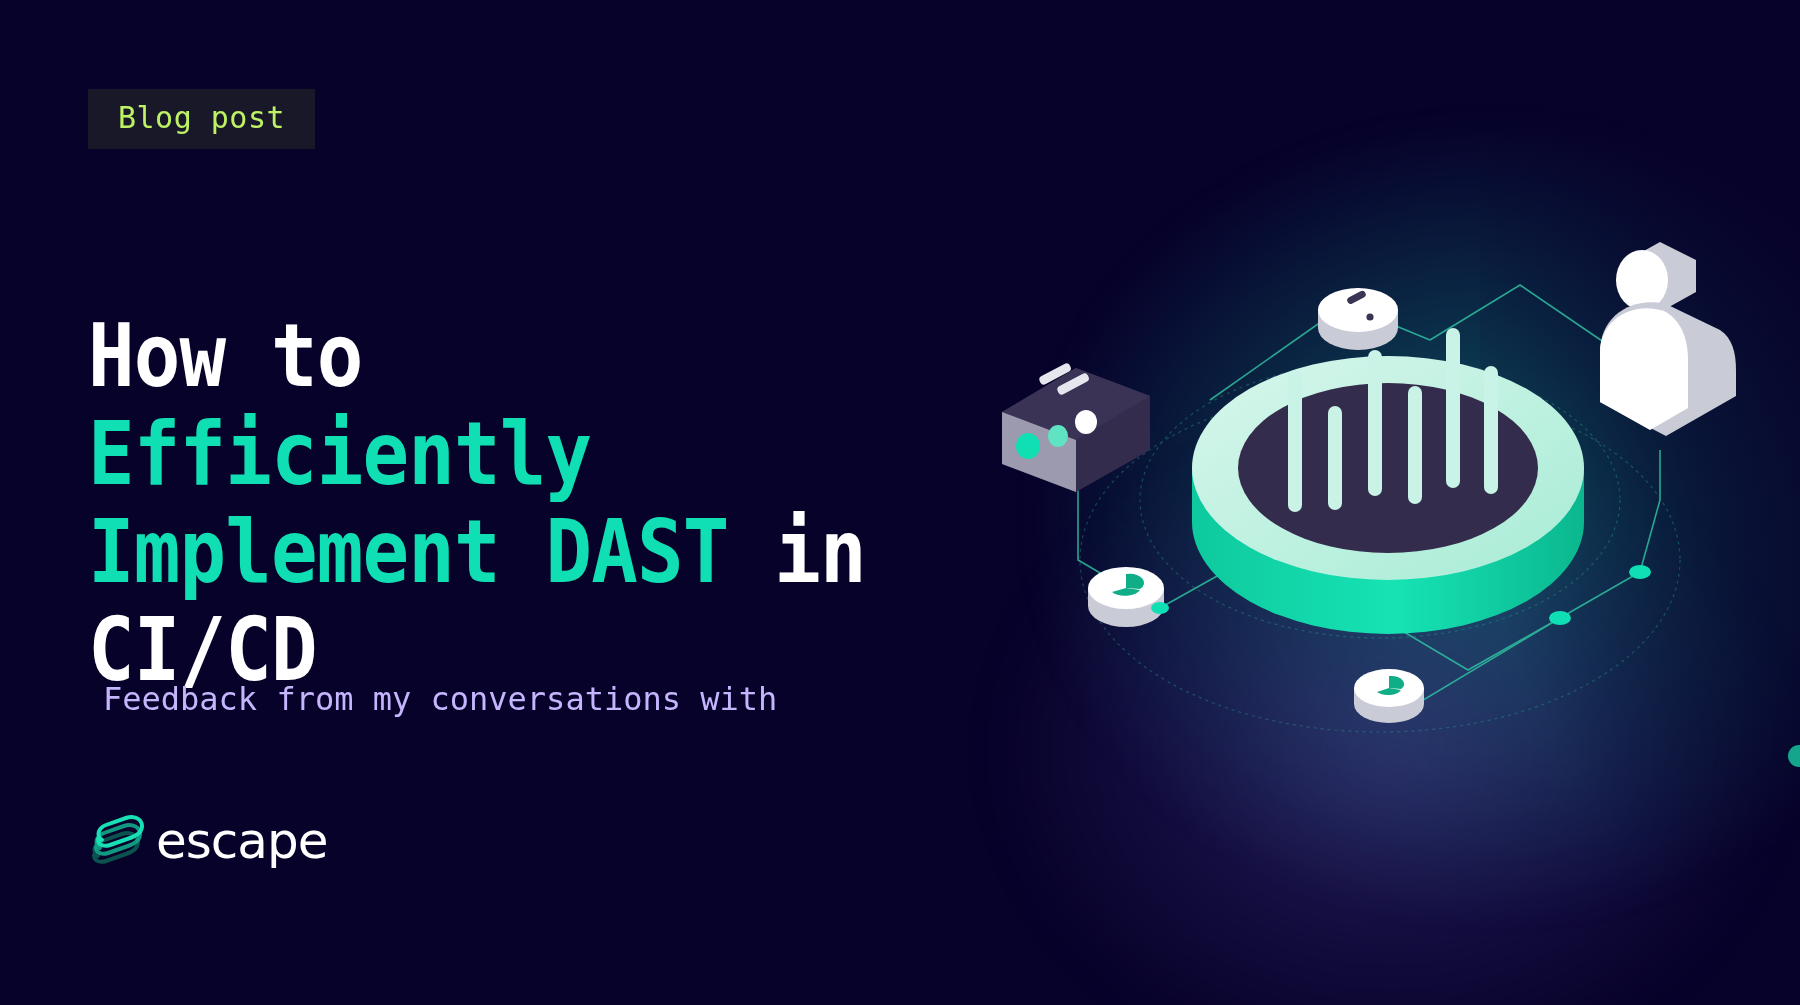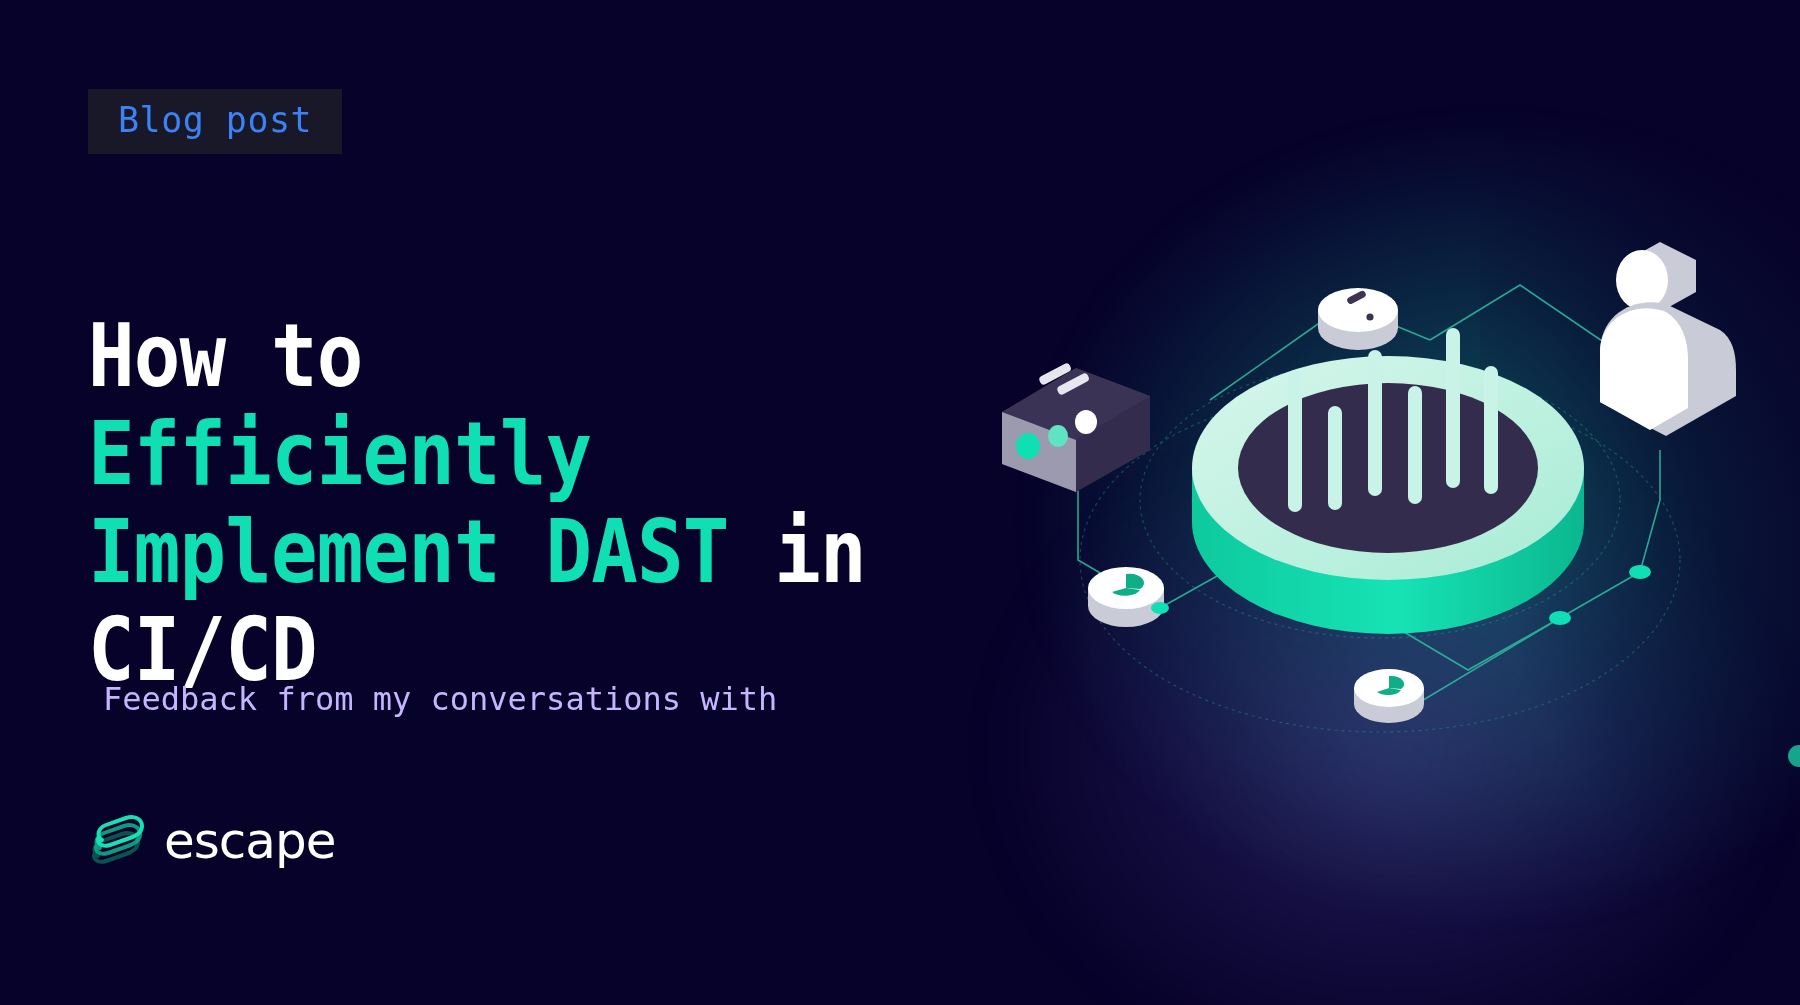--- a/index.html
+++ b/index.html
@@ -63,23 +63,23 @@
   }
 
   .badge {
     position: absolute;
     left: 0; top: 89px;
     background: #181828;
     padding: 14px 30px 16px 30px;
     display: inline-block;
   }
   .badge-label {
-    color: #3b82f6;
-    font-family: "DejaVu Sans Mono", monospace;
-    font-size: 35px;
+    color: #bef264;
+    font-family: "DejaVu Sans Mono", monospace;
+    font-size: 30px;
     line-height: 1;
     letter-spacing: 0.5px;
     white-space: nowrap;
   }
 
   .headline {
     position: absolute;
     left: 0; top: 248px;
     width: 900px;
     font-family: "DejaVu Sans Mono", monospace;
@@ -103,21 +103,21 @@
     color: #c4b5fd;
     letter-spacing: 0px;
   }
 
   
   .logo {
     position: absolute;
     left: 0; top: 812px;
     display: flex;
     align-items: center;
-    gap: 20px;
+    gap: 12px;
   }
   .logo-mark { width: 56px; height: 58px; display: block; }
   .logo-word {
     font-family: "DejaVu Sans", sans-serif;
     font-size: 50px;
     line-height: 50px;
     color: #ffffff;
     letter-spacing: -1px;
     font-weight: 400;
   }

